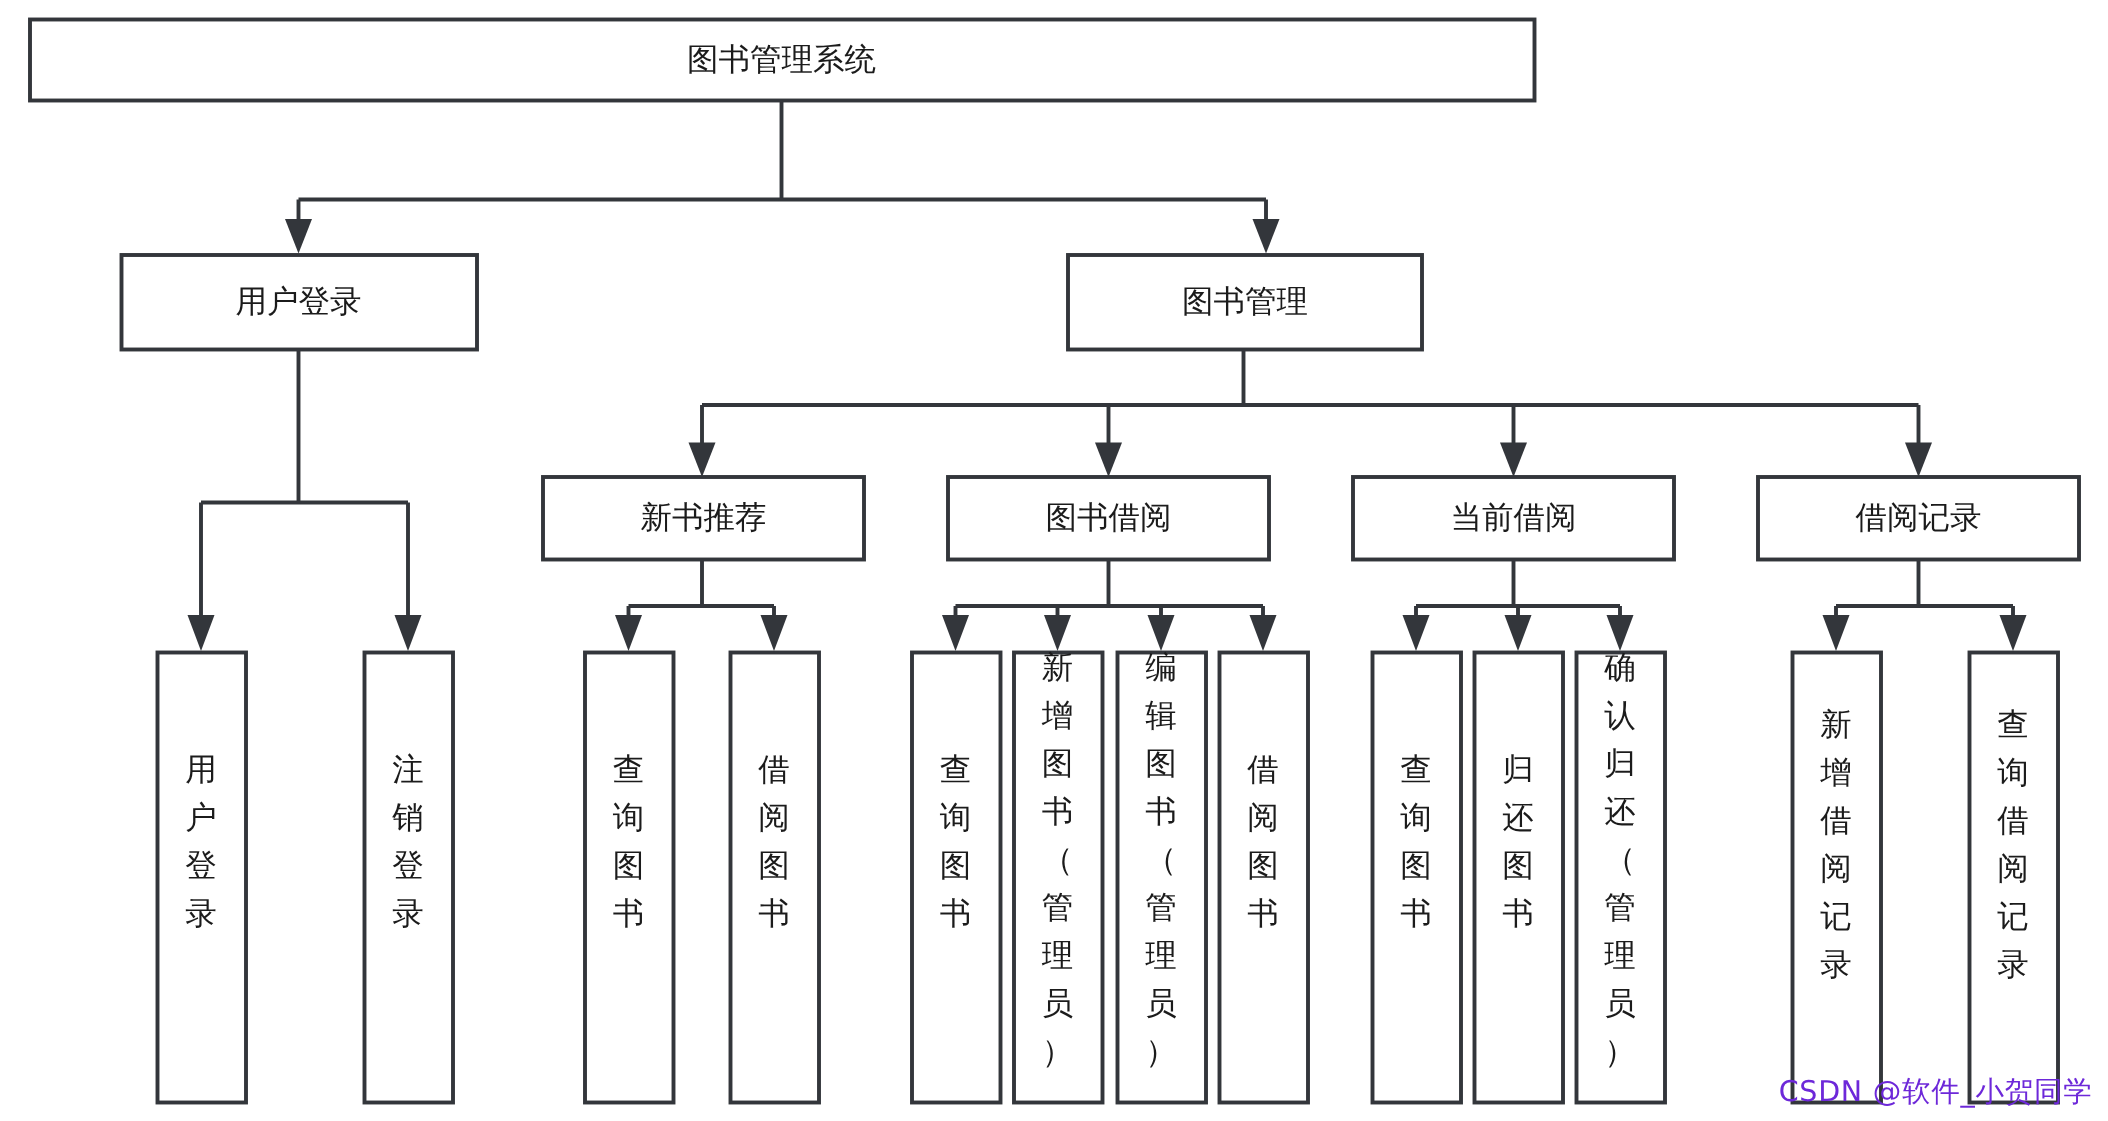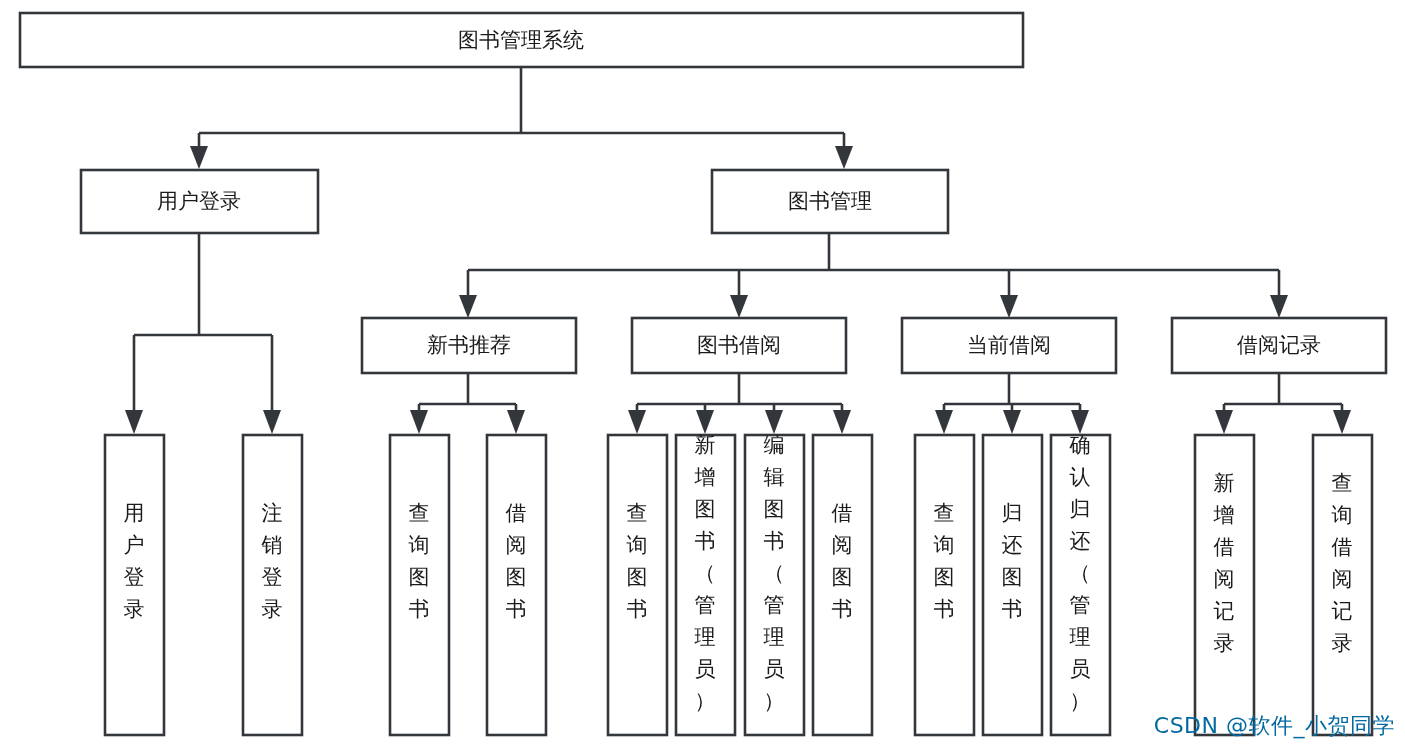--- a/index.html
+++ b/index.html
@@ -57,22 +57,22 @@
     font-family: "DejaVu Sans", "Liberation Sans", sans-serif;
     font-size: 21px;
     fill: #1b1b1b;
     text-anchor: middle;
   }
   .watermark {
     position: absolute;
     right: 10px;
     bottom: 6px;
     font-family: "DejaVu Sans", "Liberation Sans", sans-serif;
-    font-size: 22px;
-    color: #0369a1;
+    font-size: 19px;
+    color: #6d28d9;
     letter-spacing: 0.5px;
     white-space: nowrap;
     user-select: none;
   }
 </style>
 </head>
 <body>
 
 <div id="diagram-root">
 

